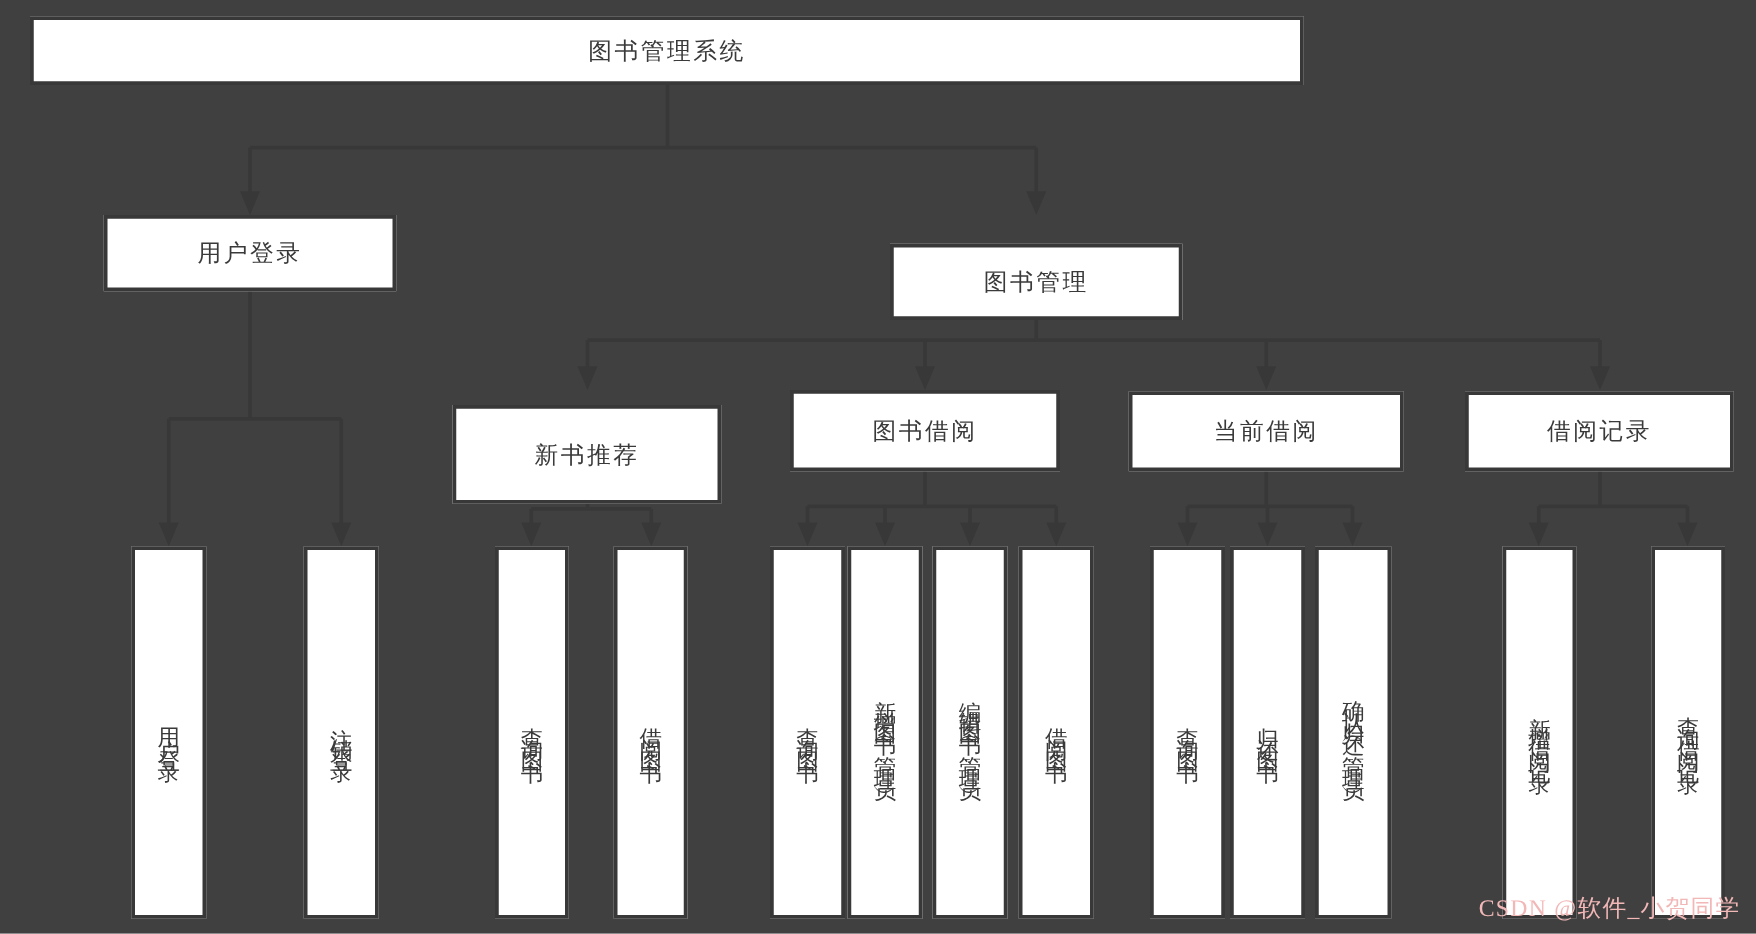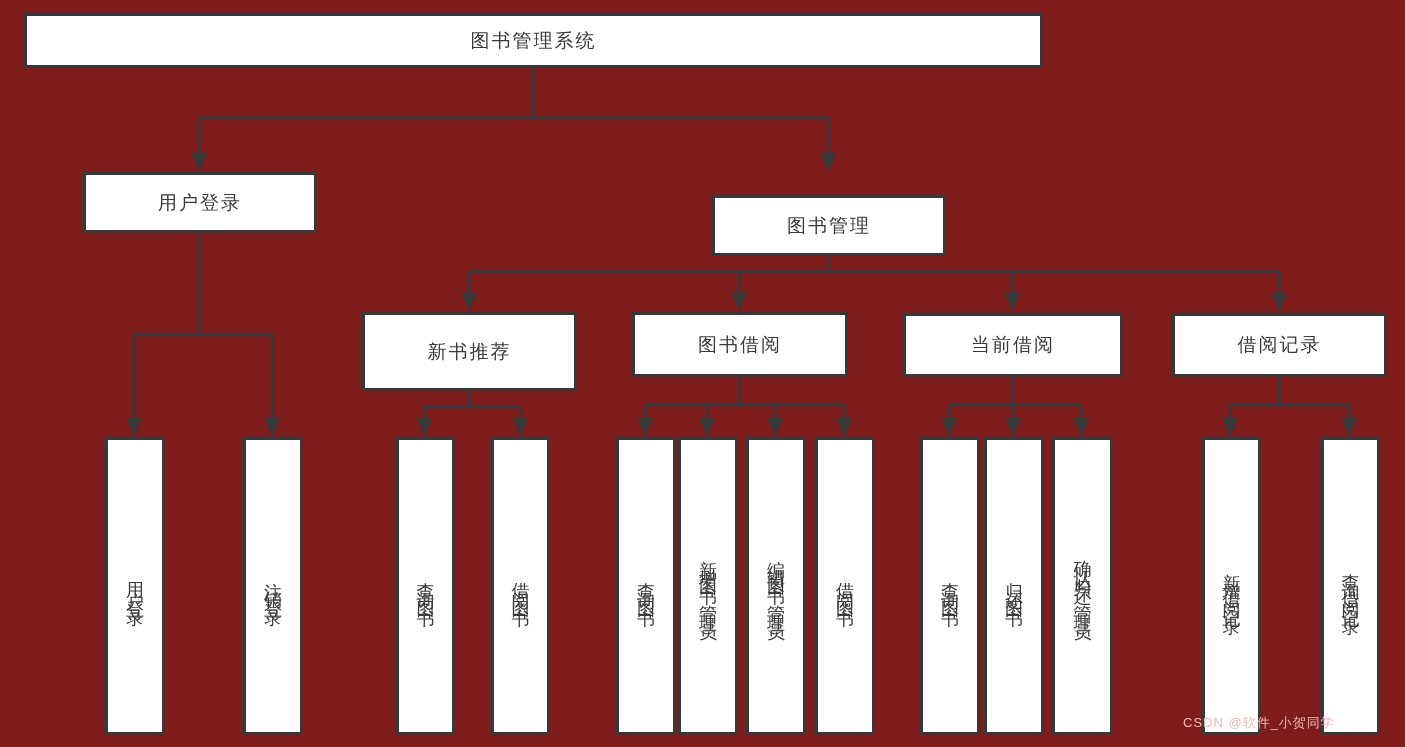--- a/index.html
+++ b/index.html
@@ -1,36 +1,36 @@
 <!DOCTYPE html>
 <html><head>
 <meta charset="utf-8">
 <style>
   html,body{margin:0;padding:0;background:#ffffff;}
   .stage{
-    position:relative;width:1405px;height:747px;background:#7f1d1d;
-    font-family:Liberation Sans, sans-serif;overflow:hidden;
+    position:relative;width:1405px;height:747px;background:#404040;
+    font-family:Liberation Serif, serif;overflow:hidden;
   }
   .connectors{position:absolute;left:0;top:0;width:1405px;height:747px;}
   .hbox{
     position:absolute;box-sizing:border-box;border:3px solid #383838;background:#ffffff;
     display:flex;align-items:center;justify-content:center;
     font-size:19px;color:#3a3a3a;letter-spacing:2px;white-space:nowrap;
   }
   .vbox{
     position:absolute;box-sizing:border-box;border:3px solid #383838;background:#ffffff;
     top:437px;height:298px;display:flex;align-items:center;justify-content:center;
   }
   .vbox .vtext{
     writing-mode:vertical-rl;text-orientation:mixed;
     font-size:18px;line-height:1;letter-spacing:9px;color:#3a3a3a;white-space:nowrap;
   }
   .watermark{
     position:absolute;left:1183px;top:714px;z-index:5;
-    font-size:13px;color:#f2b7b7;letter-spacing:1px;white-space:nowrap;
+    font-size:19px;color:#f2b7b7;letter-spacing:1px;white-space:nowrap;
   }
 </style>
 </head>
 <body>
 
 <div class="stage">
 
   <svg class="connectors" viewBox="0 0 1405 747" xmlns="http://www.w3.org/2000/svg">
     <g stroke="#383838" stroke-width="3" fill="none">
 
@@ -75,21 +75,21 @@
     <span>图书管理系统</span>
   </div>
 
   <div class="hbox" style="left:83px;top:172px;width:234px;height:61px;">
     <span>用户登录</span>
   </div>
   <div class="hbox" style="left:712px;top:172px;width:234px;height:61px;margin-top:23px;">
     <span>图书管理</span>
   </div>
 
-  <div class="hbox" style="left:362px;top:312px;width:215px;height:79px;">
+  <div class="hbox" style="left:362px;top:324px;width:215px;height:79px;">
     <span>新书推荐</span>
   </div>
   <div class="hbox" style="left:632px;top:312px;width:216px;height:65px;">
     <span>图书借阅</span>
   </div>
   <div class="hbox" style="left:1172px;top:313px;width:215px;height:64px;">
     <span>借阅记录</span>
   </div>
   <div class="hbox" style="left:903px;top:313px;width:220px;height:64px;">
     <span>当前借阅</span>

